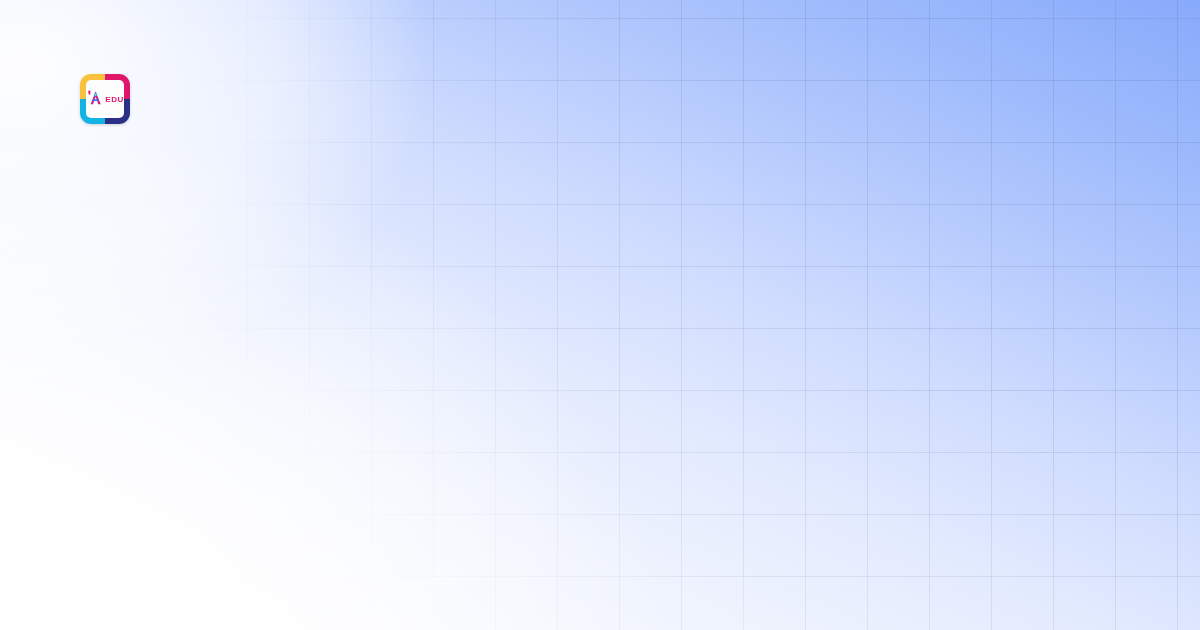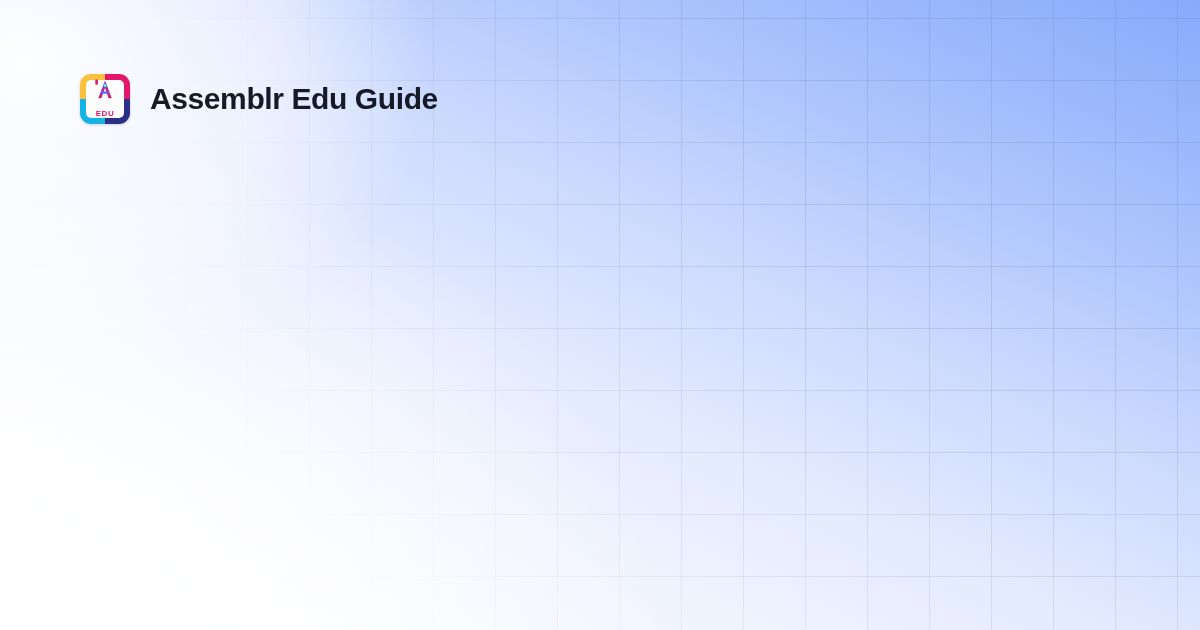--- a/index.html
+++ b/index.html
@@ -90,23 +90,22 @@
   .brand-logo .q.tl { left:0;   top:0;   background:#f9c13c; }
   .brand-logo .q.tr { right:0;  top:0;   background:#e1176b; }
   .brand-logo .q.bl { left:0;   bottom:0;background:#14b3e3; }
   .brand-logo .q.br { right:0;  bottom:0;background:#2b2f86; }
   .brand-logo .inner {
     position:absolute;
     left:6px; top:6px; right:6px; bottom:6px;
     background:#fdfdfd;
     border-radius:5px;
     display:flex;
-    flex-direction:column;
     align-items:center;
-    justify-content:space-between;
+    justify-content:flex-start;
   }
   .brand-logo .mark { width:26px; height:24px; display:block; margin-top:-1px; }
   .brand-logo .edu {
     font-family:"Liberation Sans", sans-serif;
     font-weight:bold;
     font-size:8px;
     letter-spacing:0.6px;
     line-height:1;
     color:#e1176b;
     margin-top:1px;
@@ -165,18 +164,17 @@
             <path d="M13 1.6 L6.2 19.2 L9.4 19.2 L13 8.9 L16.6 19.2 L19.8 19.2 Z" fill="url(#gA)"></path>
             <rect x="8.9" y="12.4" width="8.2" height="2.3" rx="1.1" fill="#4b6ef5"></rect>
             <circle cx="13" cy="6.4" r="2.0" fill="#17b6e6"></circle>
             <circle cx="13" cy="6.4" r="0.9" fill="#fdfdfd"></circle>
             <rect x="3.3" y="0.6" width="2.6" height="5.2" rx="0.8" fill="#e1176b"></rect>
           </svg>
           <span class="edu">EDU</span>
         </span>
       </div>
 
-      <div class="brand-title">Assemblr Edu Guide</div>
     </div>
 
 
   </div>
 </div>
 
 </body></html>

